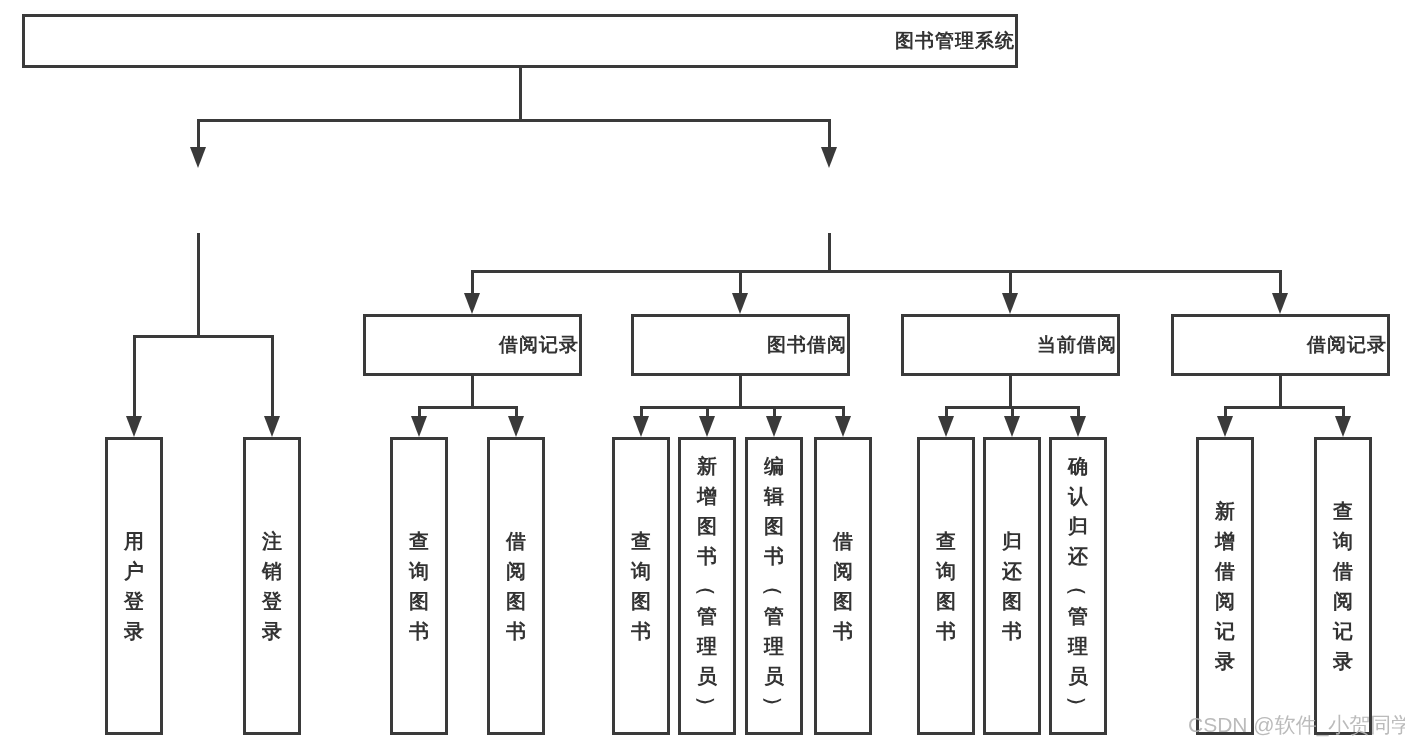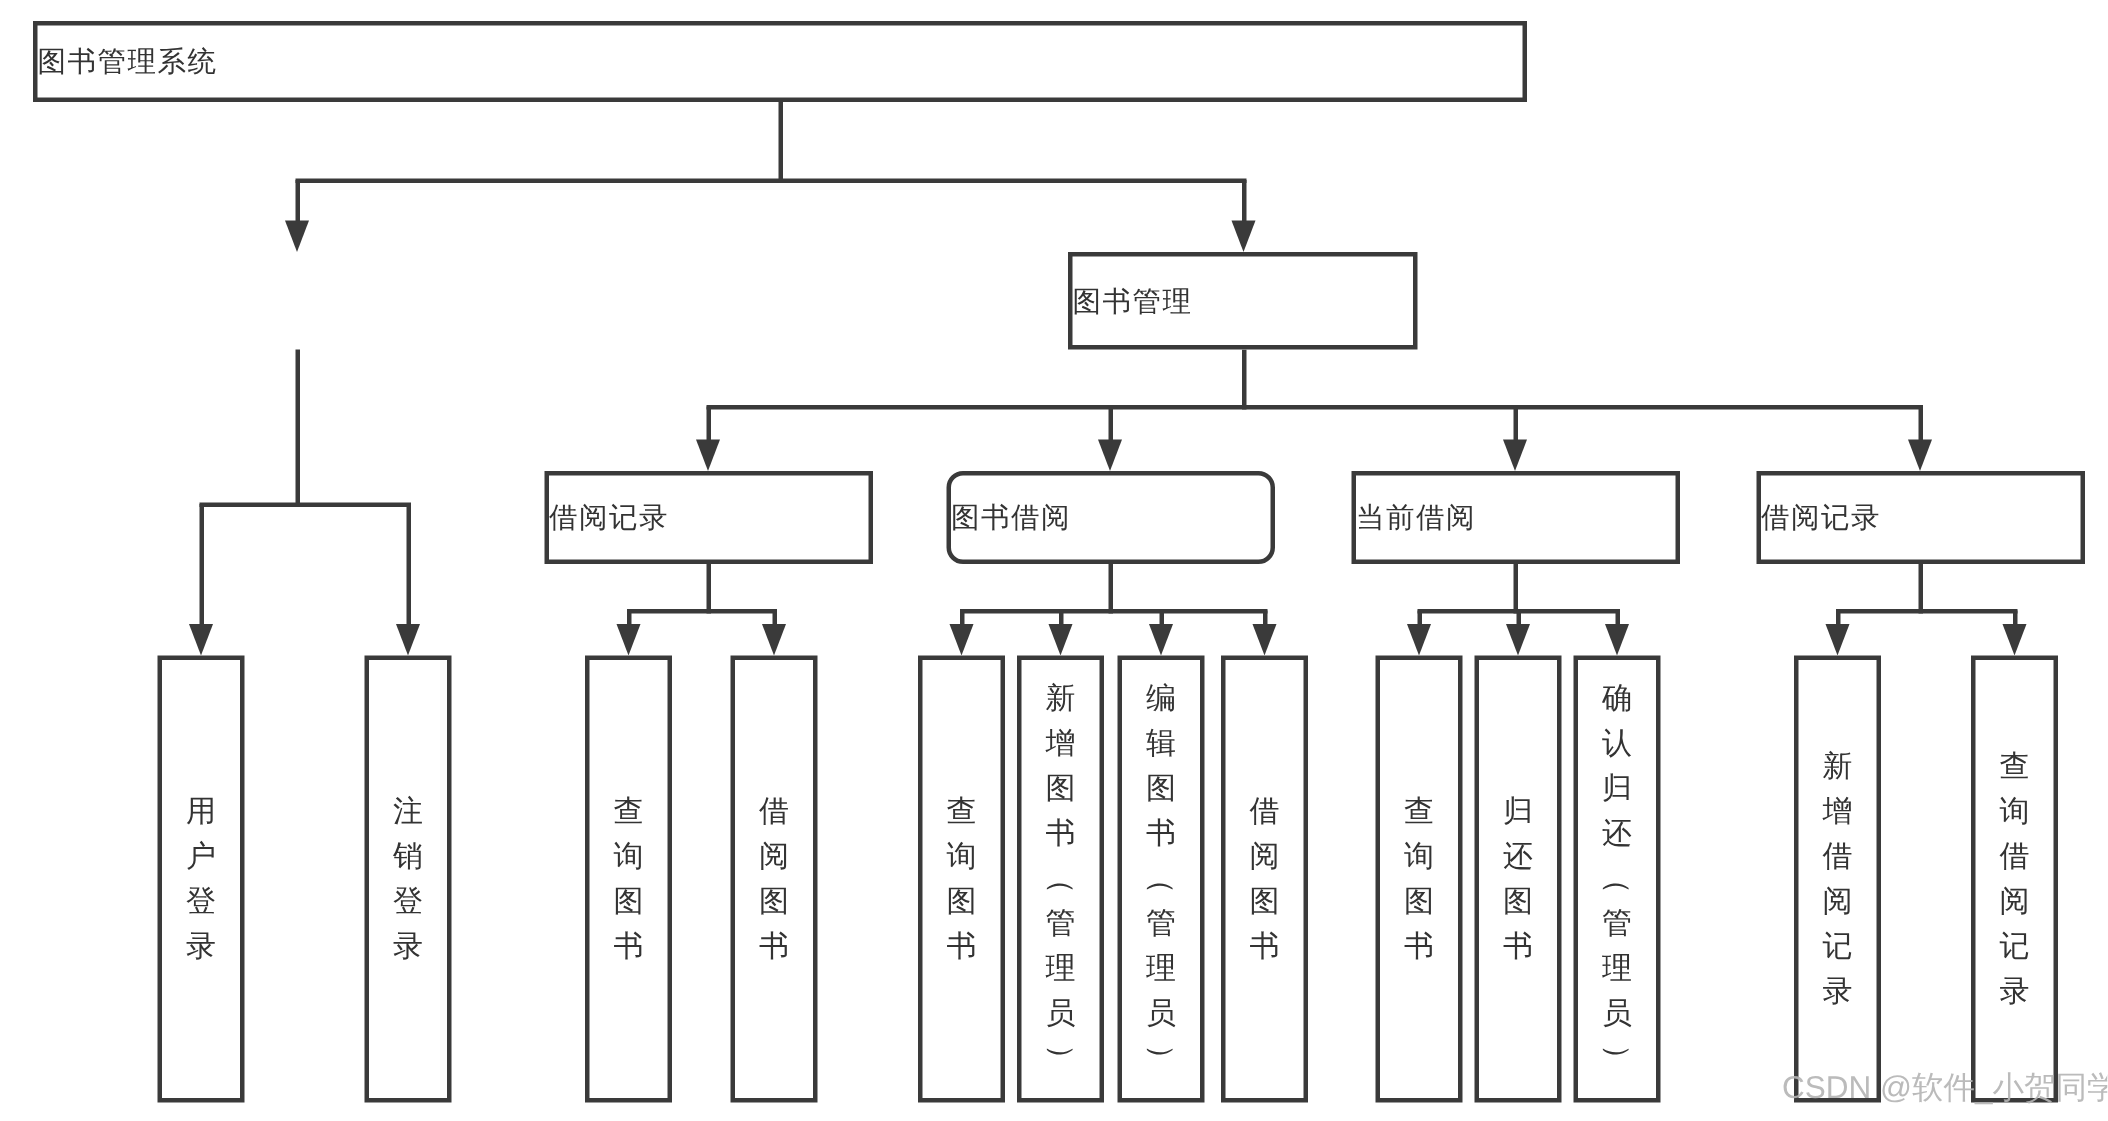--- a/index.html
+++ b/index.html
@@ -8,22 +8,23 @@
     width:1405px;height:747px;
     background:#ffffff;
     font-family:"Liberation Sans","DejaVu Sans",sans-serif;
     overflow:hidden;
   }
   .box{
     position:absolute;
     background:#ffffff;
     border:3px solid #3a3a3a;
     box-sizing:border-box;
-    display:flex;align-items:center;justify-content:flex-start;
+    display:flex;align-items:center;justify-content:flex-end;
     color:#333333;
+    font-weight:bold;
   }
   .hlabel{font-size:19px;letter-spacing:1px;white-space:nowrap;}
   .leaf{top:437px;width:58px;height:298px;}
   .vtext{
     display:flex;flex-direction:column;align-items:center;justify-content:center;
     font-size:20px;width:100%;height:100%;
   }
   .vchar{display:block;height:30px;line-height:30px;text-align:center;width:100%;}
   .vchar.rot{transform:rotate(90deg);}
   .cline{position:absolute;background:#3a3a3a;}
@@ -96,28 +97,25 @@
       <div class="cline" style="left: 1223.5px; top: 407px; width: 3px; height: 15px;"></div>
       <div class="ctri" style="left: 1217px; top: 416px;"></div>
       <div class="cline" style="left: 1341.5px; top: 407px; width: 3px; height: 15px;"></div>
       <div class="ctri" style="left: 1335px; top: 416px;"></div>
     </div>
 
   <div class="box" style="left:22px;top:14px;width:996px;height:54px;">
     <span class="hlabel">图书管理系统</span>
   </div>
 
-  <div class="box" style="left:712px;top:168px;width:233px;height:65px;">
-    <span class="hlabel">图书管理</span>
-  </div>
 
   <div class="box" style="left:363px;top:314px;width:219px;height:62px;">
     <span class="hlabel">借阅记录</span>
   </div>
-  <div class="box" style="left:631px;top:314px;width:219px;height:62px;border-radius:11px;">
+  <div class="box" style="left:631px;top:314px;width:219px;height:62px;">
     <span class="hlabel">图书借阅</span>
   </div>
   <div class="box" style="left:901px;top:314px;width:219px;height:62px;">
     <span class="hlabel">当前借阅</span>
   </div>
   <div class="box" style="left:1171px;top:314px;width:219px;height:62px;">
     <span class="hlabel">借阅记录</span>
   </div>
 
   <div class="box leaf" style="left:105px;">

